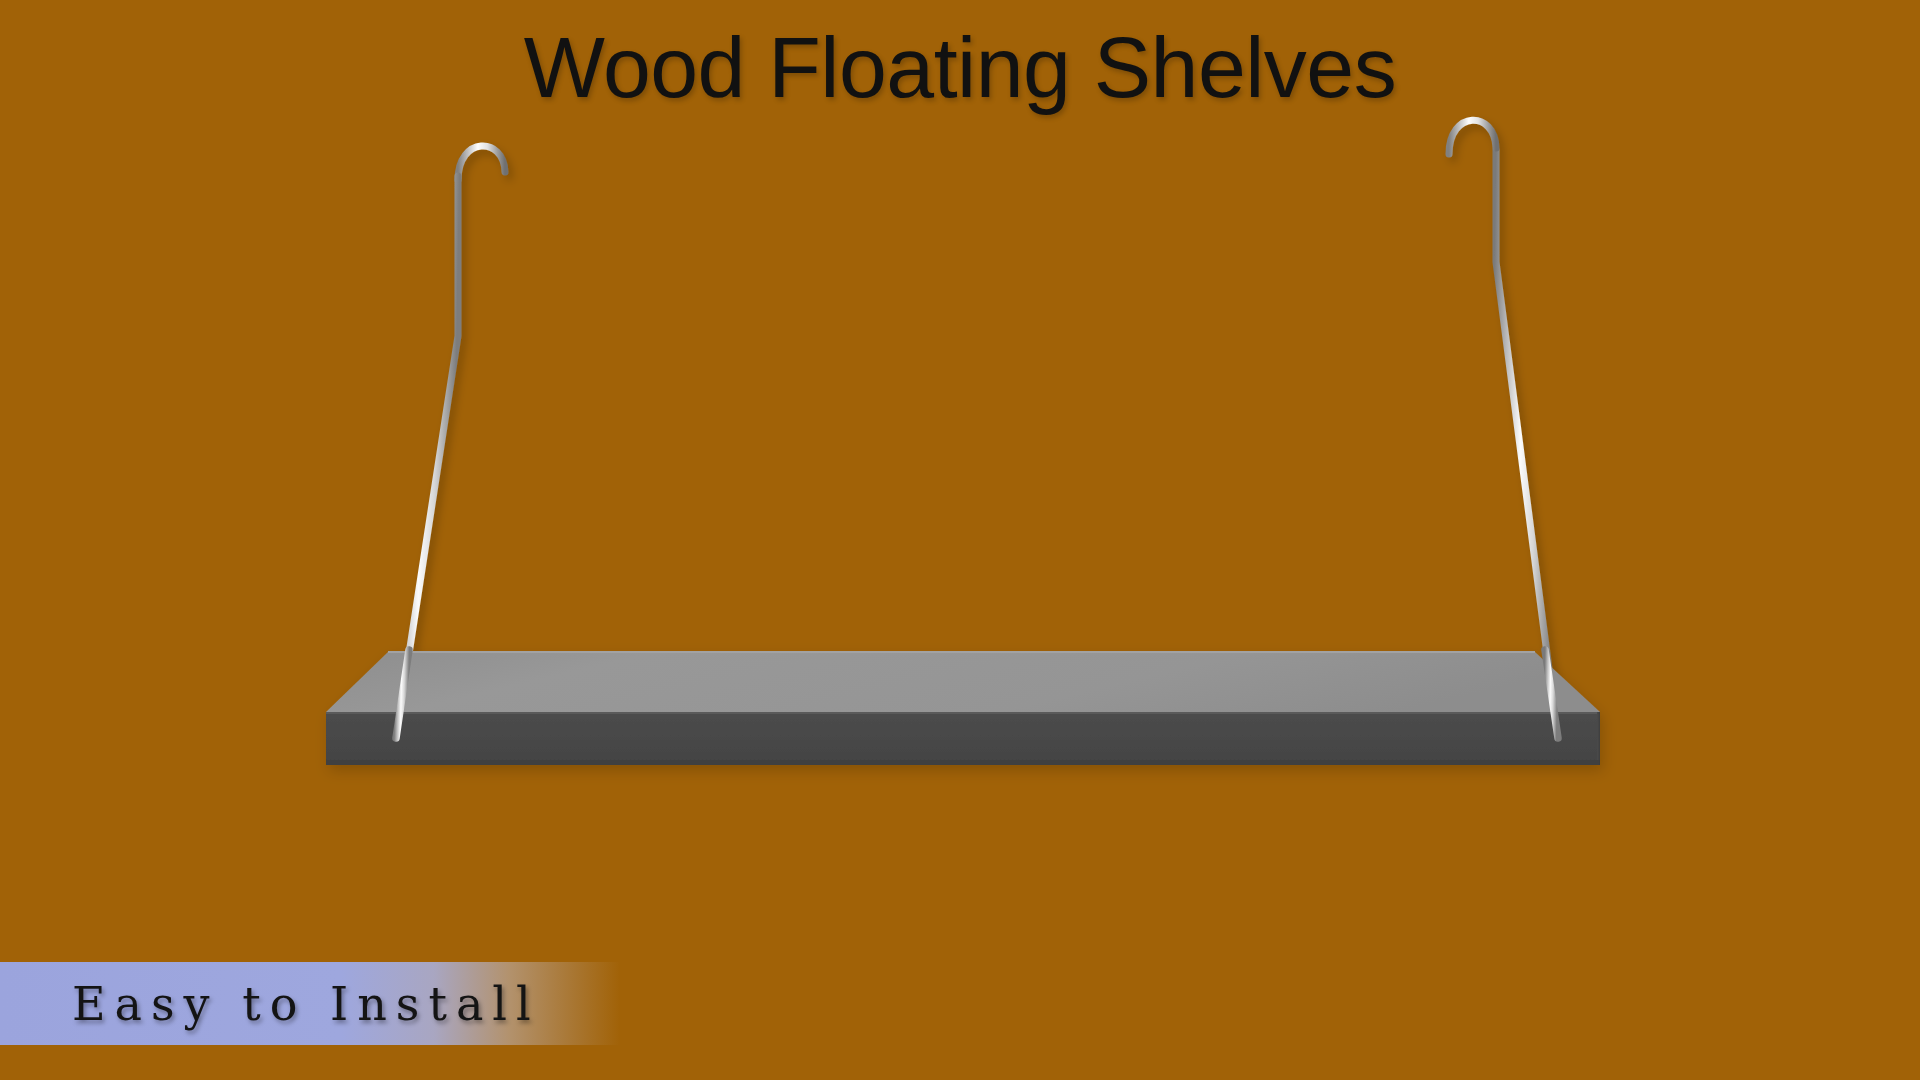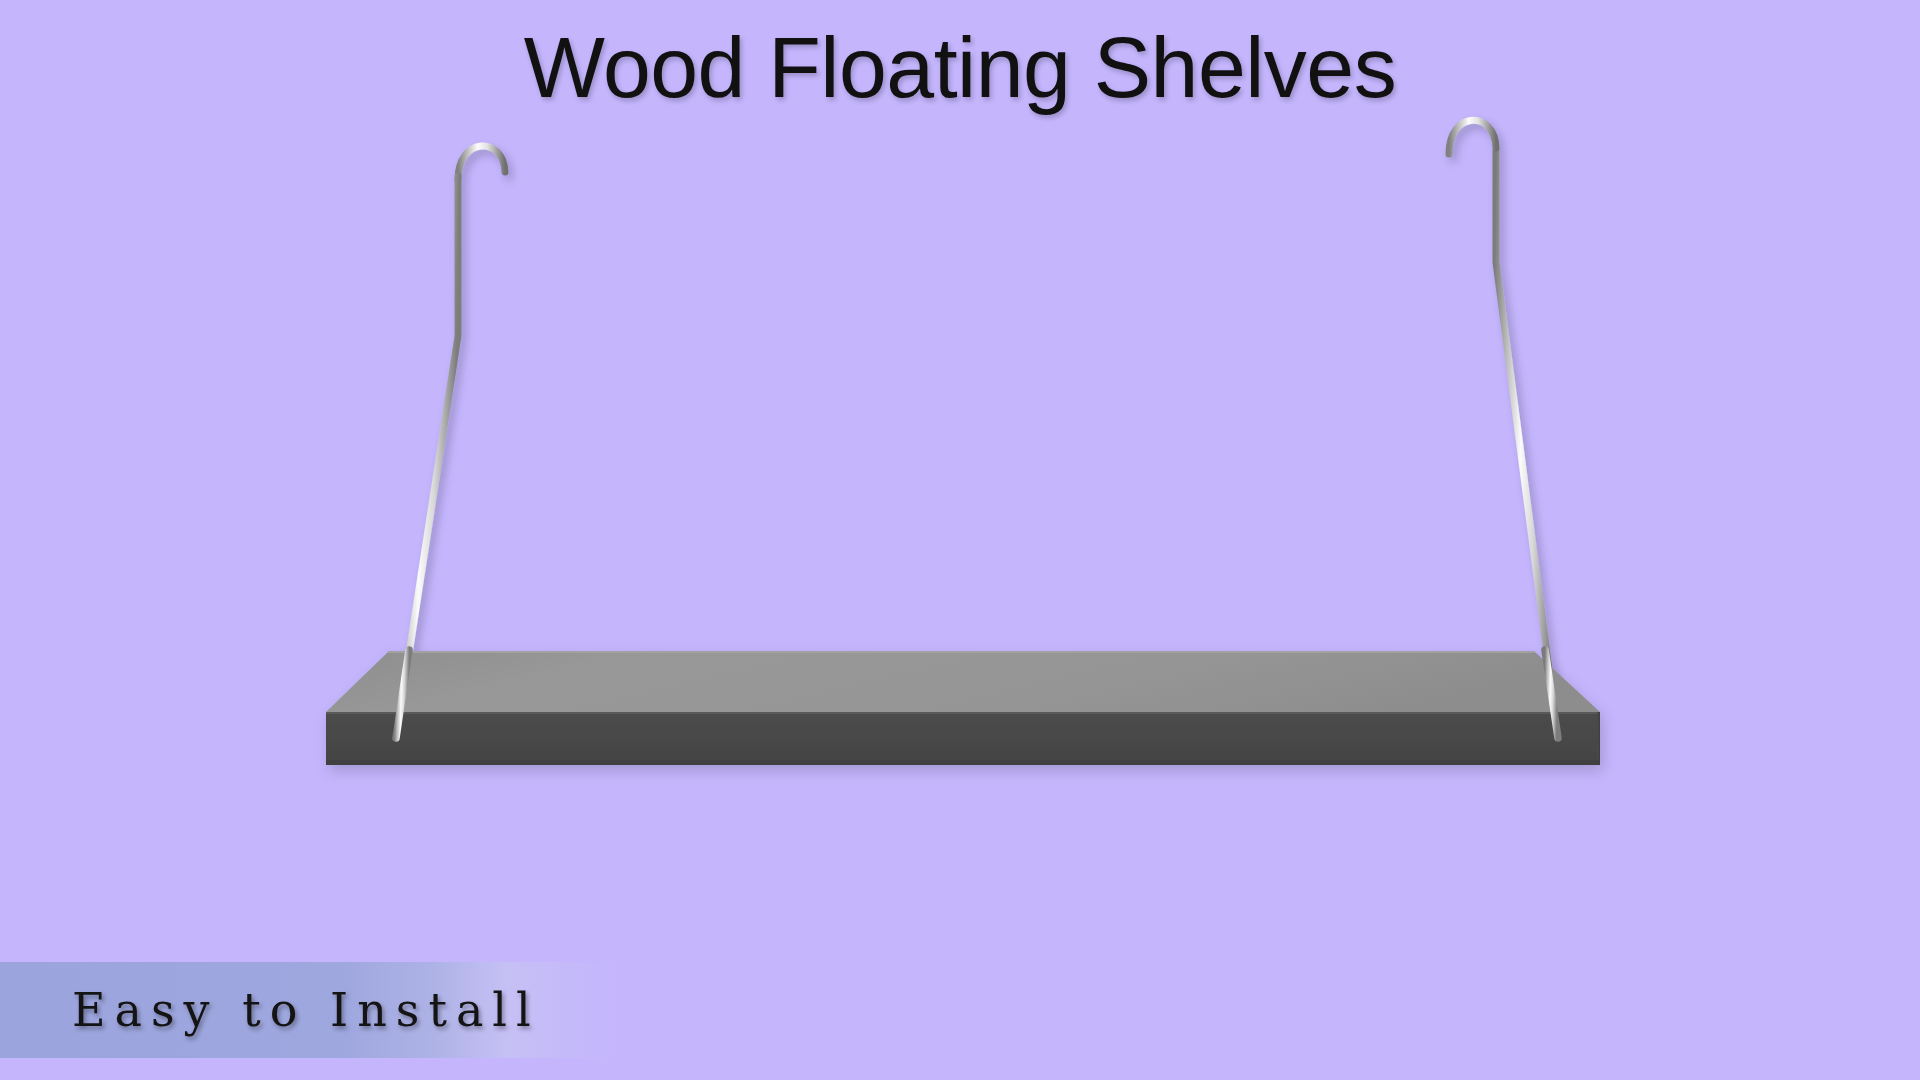--- a/index.html
+++ b/index.html
@@ -6,21 +6,21 @@
   html, body {
     margin: 0;
     padding: 0;
     background: #e4e4e4;
   }
   #stage {
     position: relative;
     width: 1920px;
     height: 1080px;
     overflow: hidden;
-    background: #c4b5fd;
+    background: #a16207;
     font-family: "Liberation Sans", sans-serif;
   }
 
   
   #product-title {
     position: absolute;
     left: 0;
     top: 22px;
     width: 1920px;
     text-align: center;
@@ -44,21 +44,21 @@
     pointer-events: none;
   }
   #shelf-scene svg { display: block; }
 
   
   #caption-banner {
     position: absolute;
     left: 0;
     top: 962px;
     width: 620px;
-    height: 96px;
+    height: 83px;
     background: linear-gradient(90deg,
         #9ba4dd 0%,
         #9ea7de 55%,
         rgba(170,178,226,0.85) 70%,
         rgba(200,205,235,0.45) 82%,
         rgba(228,228,228,0.0) 100%);
     display: flex;
     align-items: center;
   }
   #caption-text {

